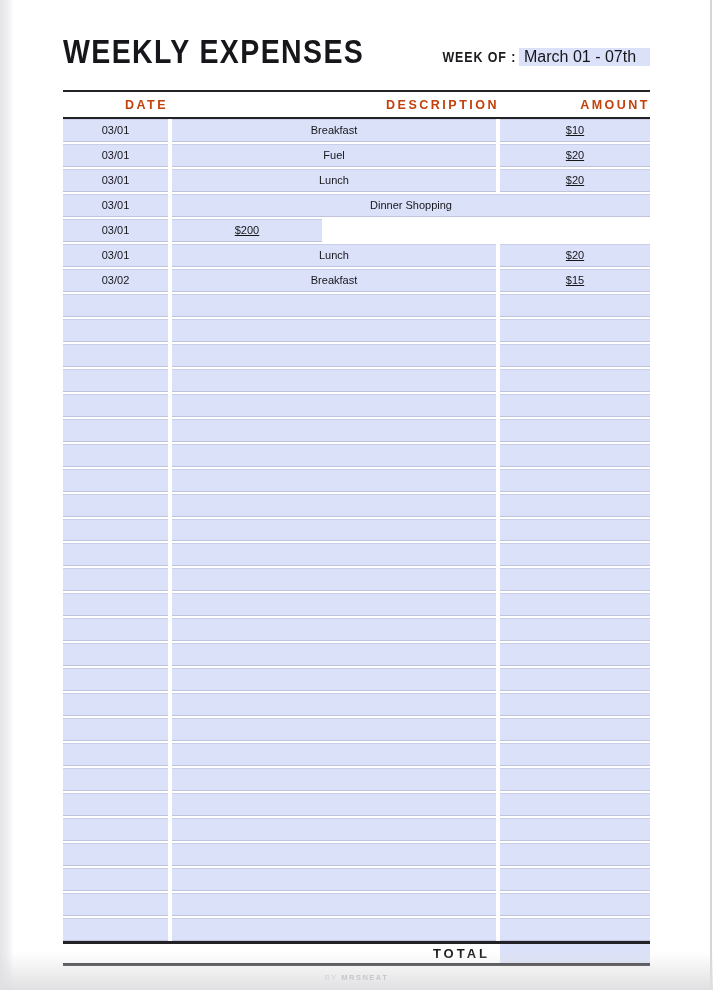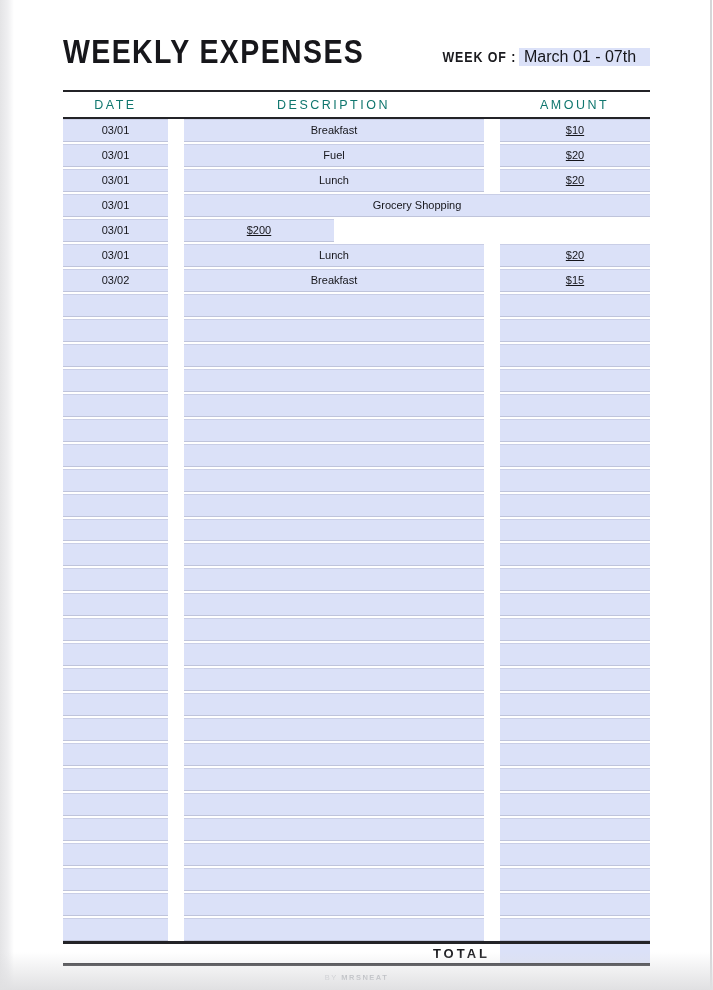--- a/index.html
+++ b/index.html
@@ -33,31 +33,31 @@
     width:126px;height:18px;background:var(--cell,#dbe1f8);
     font-size:16px;line-height:18px;padding-left:5px;color:#15151a;
   }
   .thead{
     position:absolute;left:0;top:90px;width:587px;height:25px;
     border-top:2.5px solid var(--rule,#232327);
     border-bottom:2.5px solid var(--rule,#232327);
     display:flex;align-items:center;box-sizing:content-box;
   }
   .th{
-    font-size:12.5px;font-weight:400;font-stretch:condensed;letter-spacing:2.5px;
-    text-align:center;color:#0f766e;
+    font-size:12.5px;font-weight:700;font-stretch:condensed;letter-spacing:2.5px;
+    text-align:right;color:#c2410c;
   }
   .th-date{width:105px;}
   .th-desc{width:331px;}
   .th-amount{width:151px;}
   .rows{
     position:absolute;left:0;top:119px;width:587px;height:822px;
     display:flex;flex-direction:column;gap:2px;
   }
-  .row{flex:1;display:flex;gap:16px;min-height:0;}
+  .row{flex:1;display:flex;gap:4px;min-height:0;}
   .cell{
     background:var(--cell,#dbe1f8);
     border-top:1px solid #c9cee6;border-bottom:1px solid #bfc4db;
     display:flex;align-items:center;justify-content:center;
     font-size:11px;color:#15151a;box-sizing:border-box;overflow:hidden;
   }
   .c-date{width:105px;}
   .c-description{flex:1;}
   .c-amount{width:150px;text-decoration:underline;}
   .total{
@@ -110,21 +110,21 @@
           <div class="cell c-description">Fuel</div>
           <div class="cell c-amount">$20</div>
         </div>
         <div class="row">
           <div class="cell c-date">03/01</div>
           <div class="cell c-description">Lunch</div>
           <div class="cell c-amount">$20</div>
         </div>
         <div class="row">
           <div class="cell c-date">03/01</div>
-          <div class="cell c-description">Grocery Shopping</div>
+          <div class="cell c-description">Dinner Shopping</div>
         </div>
         <div class="row">
           <div class="cell c-date">03/01</div>
           <div class="cell c-amount">$200</div>
         </div>
         <div class="row">
           <div class="cell c-date">03/01</div>
           <div class="cell c-description">Lunch</div>
           <div class="cell c-amount">$20</div>
         </div>

